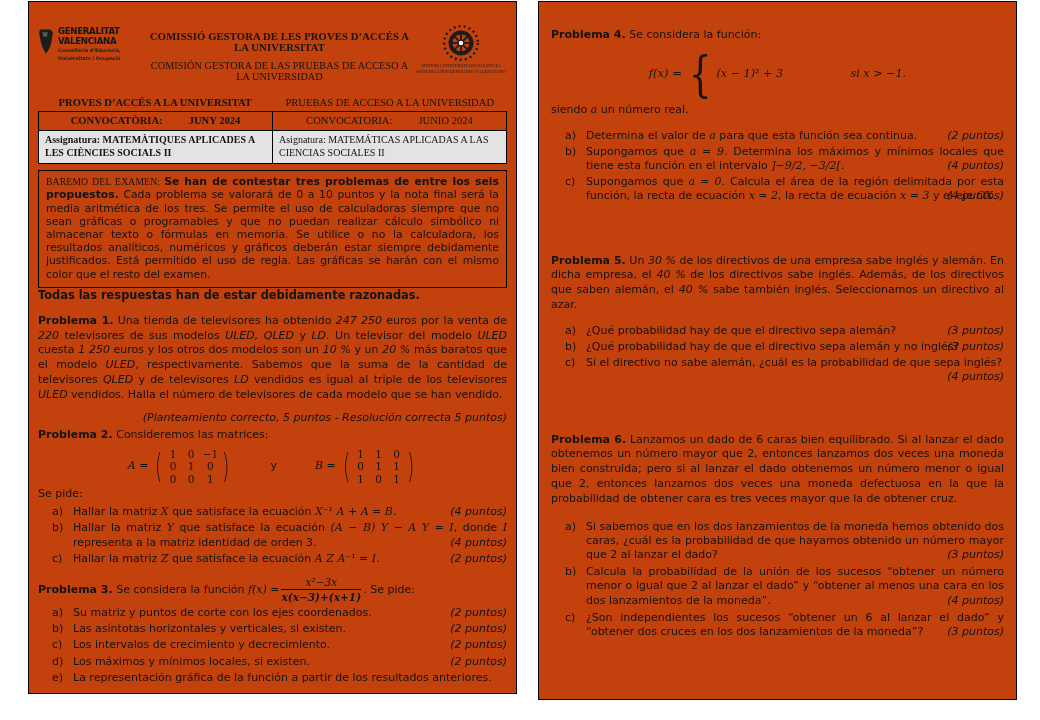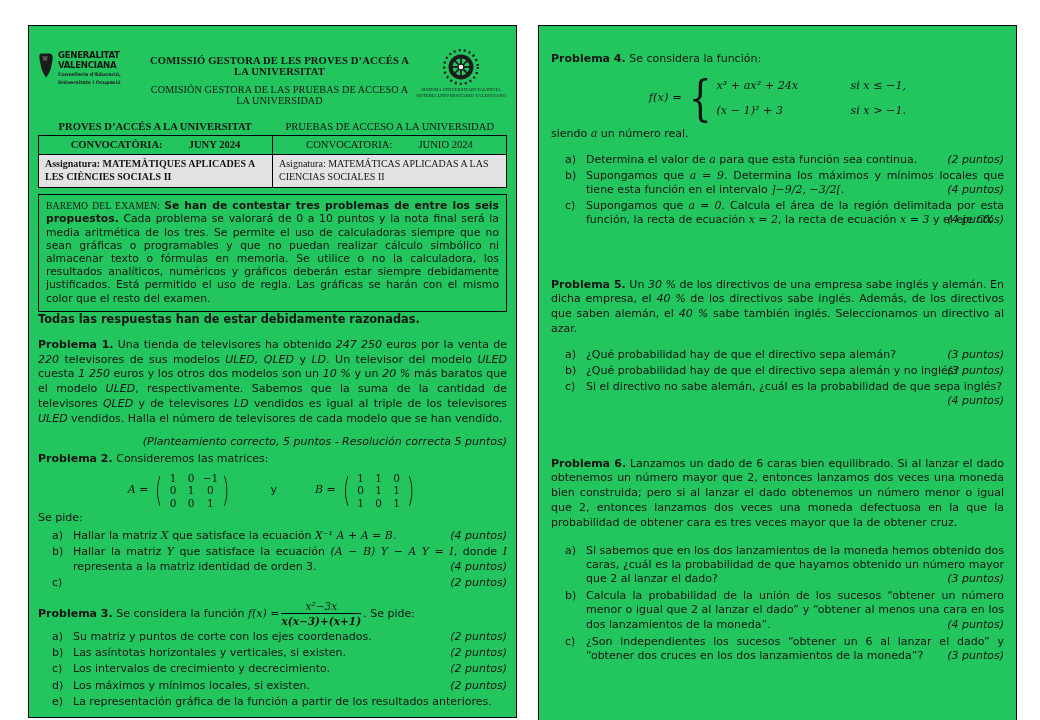--- a/index.html
+++ b/index.html
@@ -1,21 +1,21 @@
 <!DOCTYPE html>
 <html><head>
 <meta charset="utf-8">
 <style>
   html,body{margin:0;padding:0;}
   body{
     width:1040px;height:720px;position:relative;background:#ffffff;
     font-family:"DejaVu Sans",sans-serif;color:#141414;
   }
   .page{
-    position:absolute;top:25px;background:#22c55e;border:1.6px solid #000;
+    position:absolute;top:1px;background:#c2410c;border:1.6px solid #000;
     box-sizing:border-box;overflow:hidden;
   }
   #page-left{left:28px;width:489px;height:693px;padding:0 9px;}
   #page-right{left:538px;width:479px;height:699px;padding:0 12px;}
 
   
   .hdr{display:flex;align-items:flex-start;margin-top:21px;height:62px;}
   .gv{width:106px;display:flex;gap:4px;padding-top:4px;}
   .gv-crest svg{width:16px;height:30px;display:block;}
   .gv-l1{font-size:8.6px;font-weight:bold;letter-spacing:-0.3px;line-height:9.6px;}
@@ -216,20 +216,21 @@
       <div class="item">
         <span class="item-label">b)</span>
         <div class="item-body">
           <span>Hallar la matriz <span class="seg-m">Y</span> que satisface la ecuación <span class="seg-m">(A − B) Y − A Y = I</span>, donde <span class="seg-m">I</span> representa a la matriz identidad de orden 3.</span>
           <span class="pts">(4 puntos)</span>
         </div>
       </div>
       <div class="item">
         <span class="item-label">c)</span>
         <div class="item-body">
+          <span>Hallar la matriz <span class="seg-m">Z</span> que satisface la ecuación <span class="seg-m">A Z A⁻¹ = I</span>.</span>
           <span class="pts">(2 puntos)</span>
         </div>
       </div>
     </div>
   </div>
 
   <div class="prob p3">
     <div>
       <span><span class="seg-b">Problema 3.</span> Se considera la función <span class="seg-m">f(x) =</span></span><span class="frac"><span class="num">x²−3x</span><span class="den">x(x−3)+(x+1)</span></span><span>. Se pide:</span>
     </div>
@@ -275,24 +276,20 @@
 
 <div class="page" id="page-right">
 
   <div class="prob p4">
     <div><span class="seg-b">Problema 4.</span> Se considera la función:</div>
     <div class="piecewise">
       <span class="pw-label seg-m">f(x) =</span>
       <span class="brace">{</span>
       <div>
         <div class="pw-row">
-          <span class="pw-expr seg-m">x³ + ax² + 24x</span>
-          <span class="pw-cond seg-m">si x ≤ −1,</span>
-        </div>
-        <div class="pw-row">
           <span class="pw-expr seg-m">(x − 1)² + 3</span>
           <span class="pw-cond seg-m">si x &gt; −1.</span>
         </div>
       </div>
     </div>
     <div class="p4-after">siendo <span class="seg-m">a</span> un número real.</div>
     <div class="items">
       <div class="item">
         <span class="item-label">a)</span>
         <div class="item-body">

